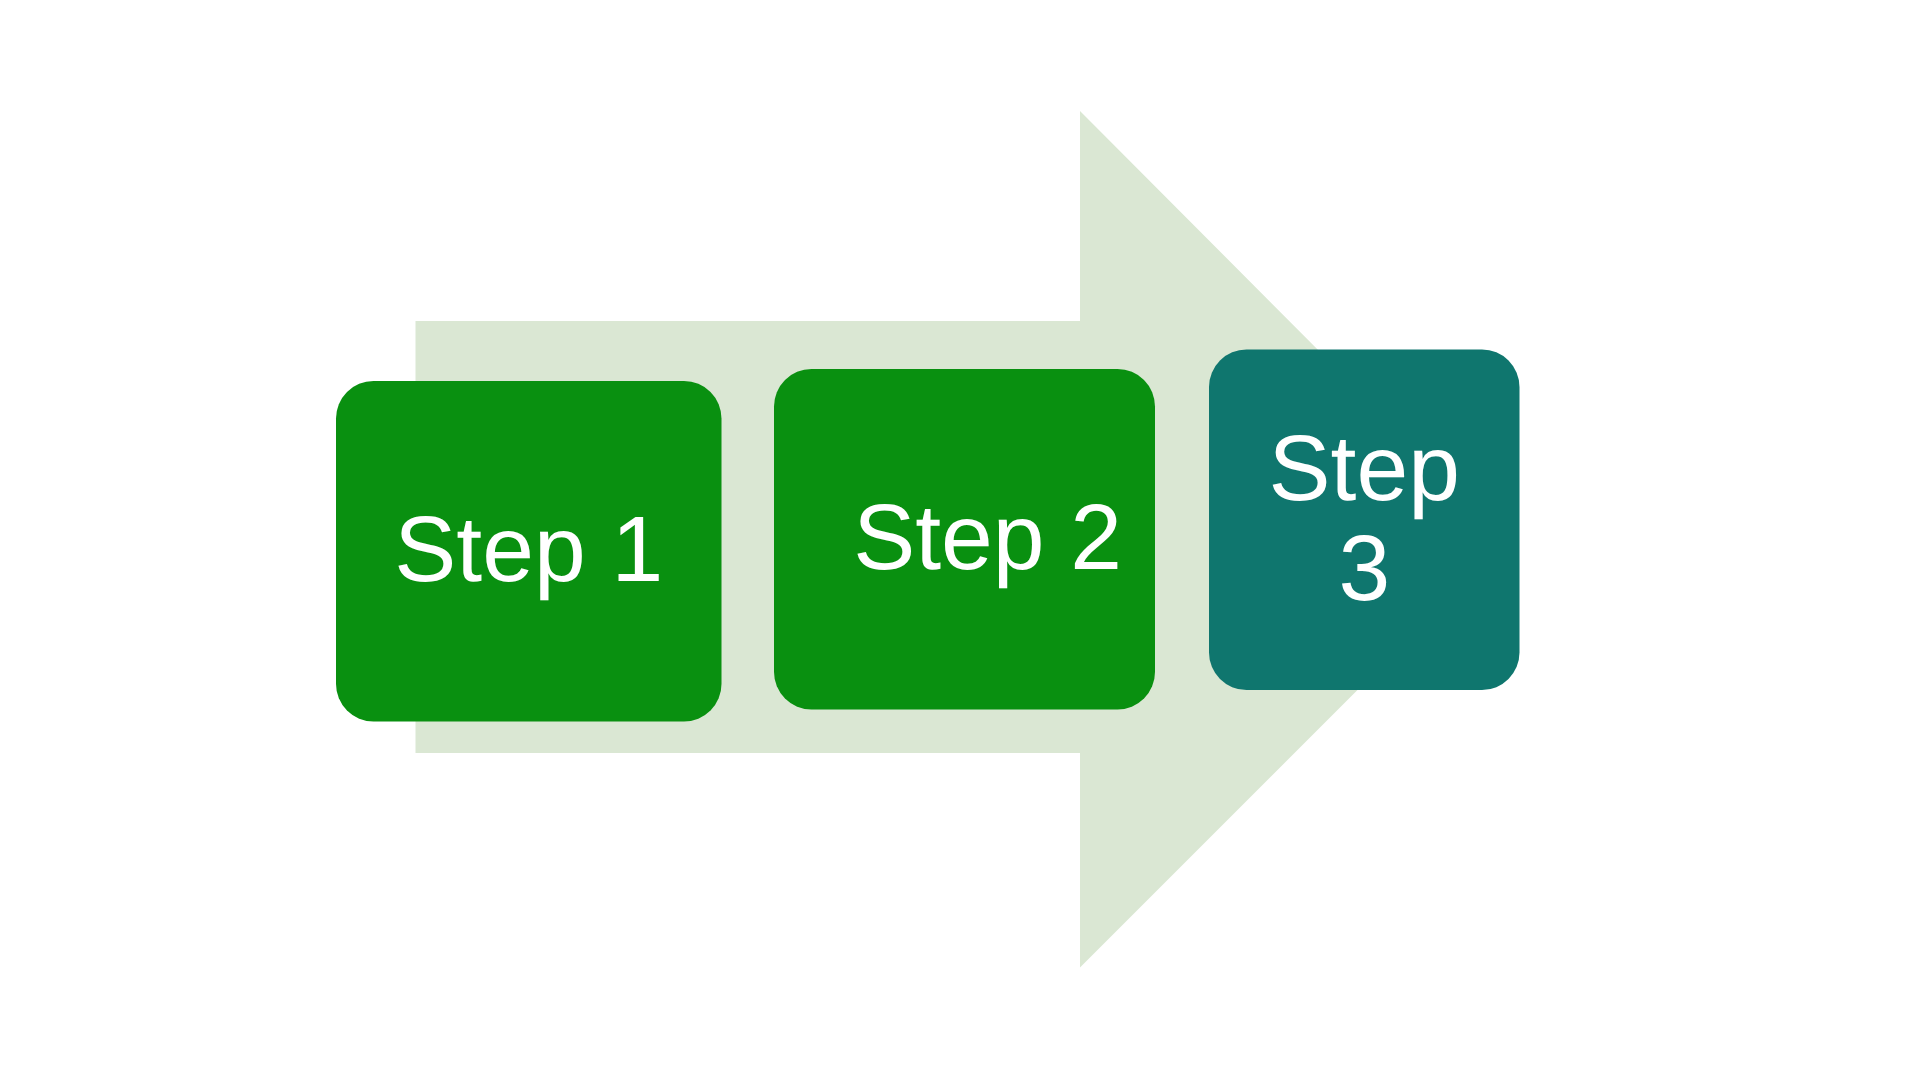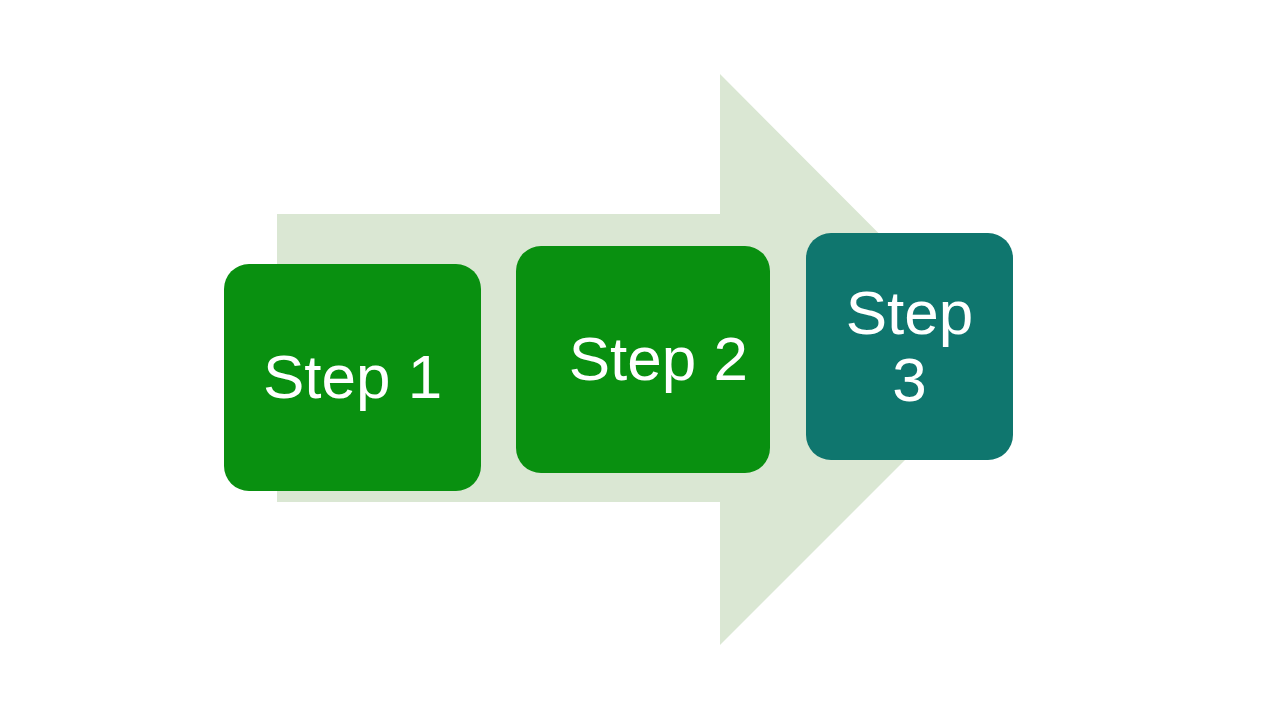--- a/index.html
+++ b/index.html
@@ -55,21 +55,21 @@
 </style>
 </head>
 <body>
 
 <div id="stage" style="width: 1280px; height: 720px; background: rgb(255, 255, 255);">
 
   <svg id="arrow-layer" viewBox="0 0 1280 720" width="1280" height="720" xmlns="http://www.w3.org/2000/svg">
     <polygon id="arrow-polygon" points="277,214 720,214 720,74 1005,360 720,645 720,502 277,502" fill="#dae7d3"></polygon>
   </svg>
 
-  <div class="step-box" id="step-box-1" style="left: 224px; top: 264px; width: 257px; height: 227px; background: rgb(9, 144, 16); color: rgb(255, 255, 255); border-radius: 25px;">
+  <div class="step-box" id="step-box-1" style="left: 224px; top: 254px; width: 257px; height: 227px; background: rgb(9, 144, 16); color: rgb(255, 255, 255); border-radius: 25px;">
     <span class="step-label">Step 1</span>
   </div>
 
   <div class="step-box" id="step-box-2" style="left: 516px; top: 246px; width: 254px; height: 227px; background: rgb(9, 144, 16); color: rgb(255, 255, 255); border-radius: 25px;">
     <span class="step-label">Step 2</span>
   </div>
 
   <div class="step-box" id="step-box-3" style="left: 806px; top: 233px; width: 207px; height: 227px; background: #0f766e; color: rgb(255, 255, 255); border-radius: 25px;">
     <span class="step-label">Step 3</span>
   </div>

